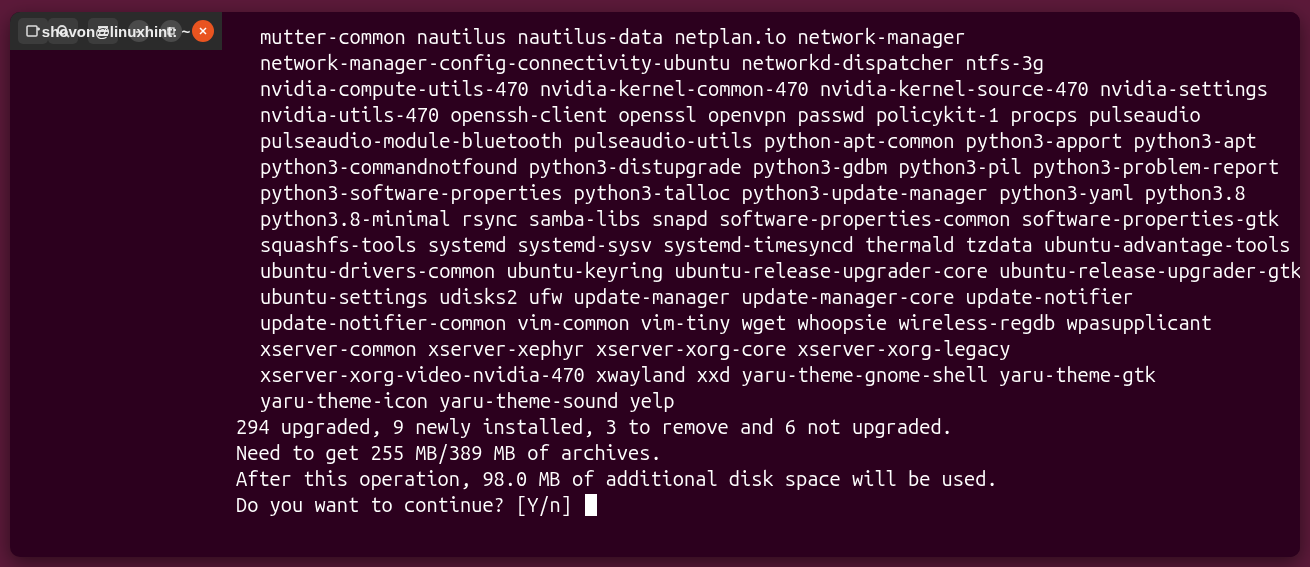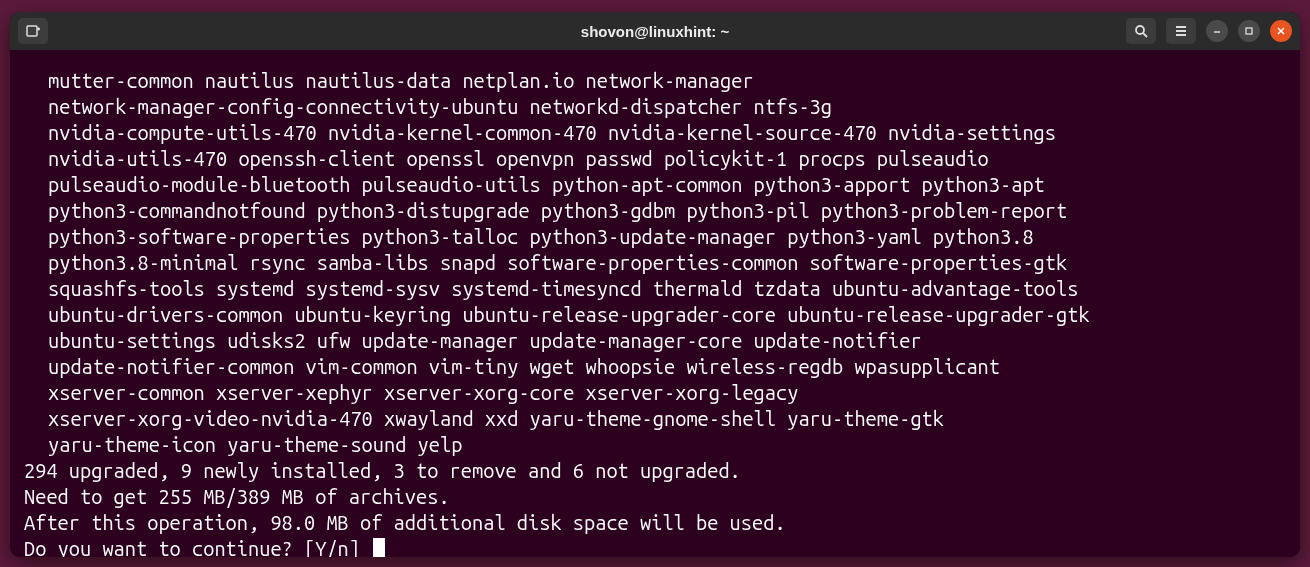--- a/index.html
+++ b/index.html
@@ -21,21 +21,20 @@
     position: absolute;
     left: 10px;
     top: 12px;
     width: 1290px;
     height: 545px;
     border-radius: 10px;
     overflow: hidden;
     box-shadow: 0 6px 20px rgba(0,0,0,0.5);
     background: #2c001e;
     display: flex;
-    flex-direction: column;
   }
   .titlebar {
     height: 38px;
     background: #2b2b2b;
     display: flex;
     align-items: center;
     padding: 0 8px;
     position: relative;
   }
   .tb-left {
@@ -79,21 +78,21 @@
   }
   .win-btn.close { background: #e95420; }
   .win-btn svg { width: 10px; height: 10px; }
   .terminal-body {
     flex: 1;
     background: #2c001e;
     color: #ffffff;
     font-family: "Ubuntu Mono", "DejaVu Sans Mono", monospace;
     font-size: 20px;
     line-height: 26px;
-    padding: 18px 14px 10px 14px;
+    padding: 12px 14px 10px 14px;
     white-space: pre;
     overflow: hidden;
   }
   .pkg-line {
     padding-left: 24px;
   }
   .cursor {
     display: inline-block;
     width: 12px;
     height: 22px;

